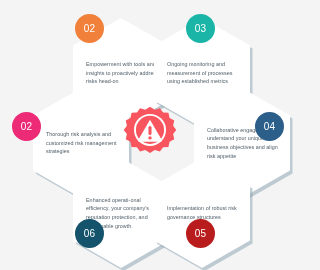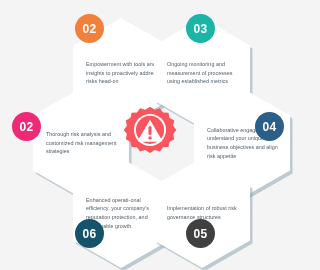--- a/index.html
+++ b/index.html
@@ -76,22 +76,22 @@
   
   .badge {
     position: absolute;
     width: 29px;
     height: 29px;
     border-radius: 50%;
     display: flex;
     align-items: center;
     justify-content: center;
     color: #ffffff;
-    font-size: 12px;
-    font-weight: bold;
+    font-size: 10px;
+    font-weight: normal;
     letter-spacing: .3px;
     z-index: 6;
   }
 
   
   .cell-02 { left: 73px;  top: 18px;  }
   .cell-03 { left: 154px; top: 18px;  }
   .cell-01 { left: 33px;  top: 88px;  }
   .cell-04 { left: 194px; top: 88px;  }
   .cell-06 { left: 73px;  top: 158px; }
@@ -199,20 +199,20 @@
   </div>
   <div class="badge badge-02" style="background: rgb(241, 129, 58);">
     <span>02</span>
   </div>
   <div class="badge badge-03" style="background: rgb(27, 181, 168);">
     <span>03</span>
   </div>
   <div class="badge badge-04" style="background: rgb(43, 95, 138);">
     <span>04</span>
   </div>
-  <div class="badge badge-05" style="background: #404040;">
+  <div class="badge badge-05" style="background: #b91c1c;">
     <span>05</span>
   </div>
   <div class="badge badge-06" style="background: rgb(20, 83, 107); justify-content: center;">
     <span>06</span>
   </div>
 
 </div>
 
 </body></html>

